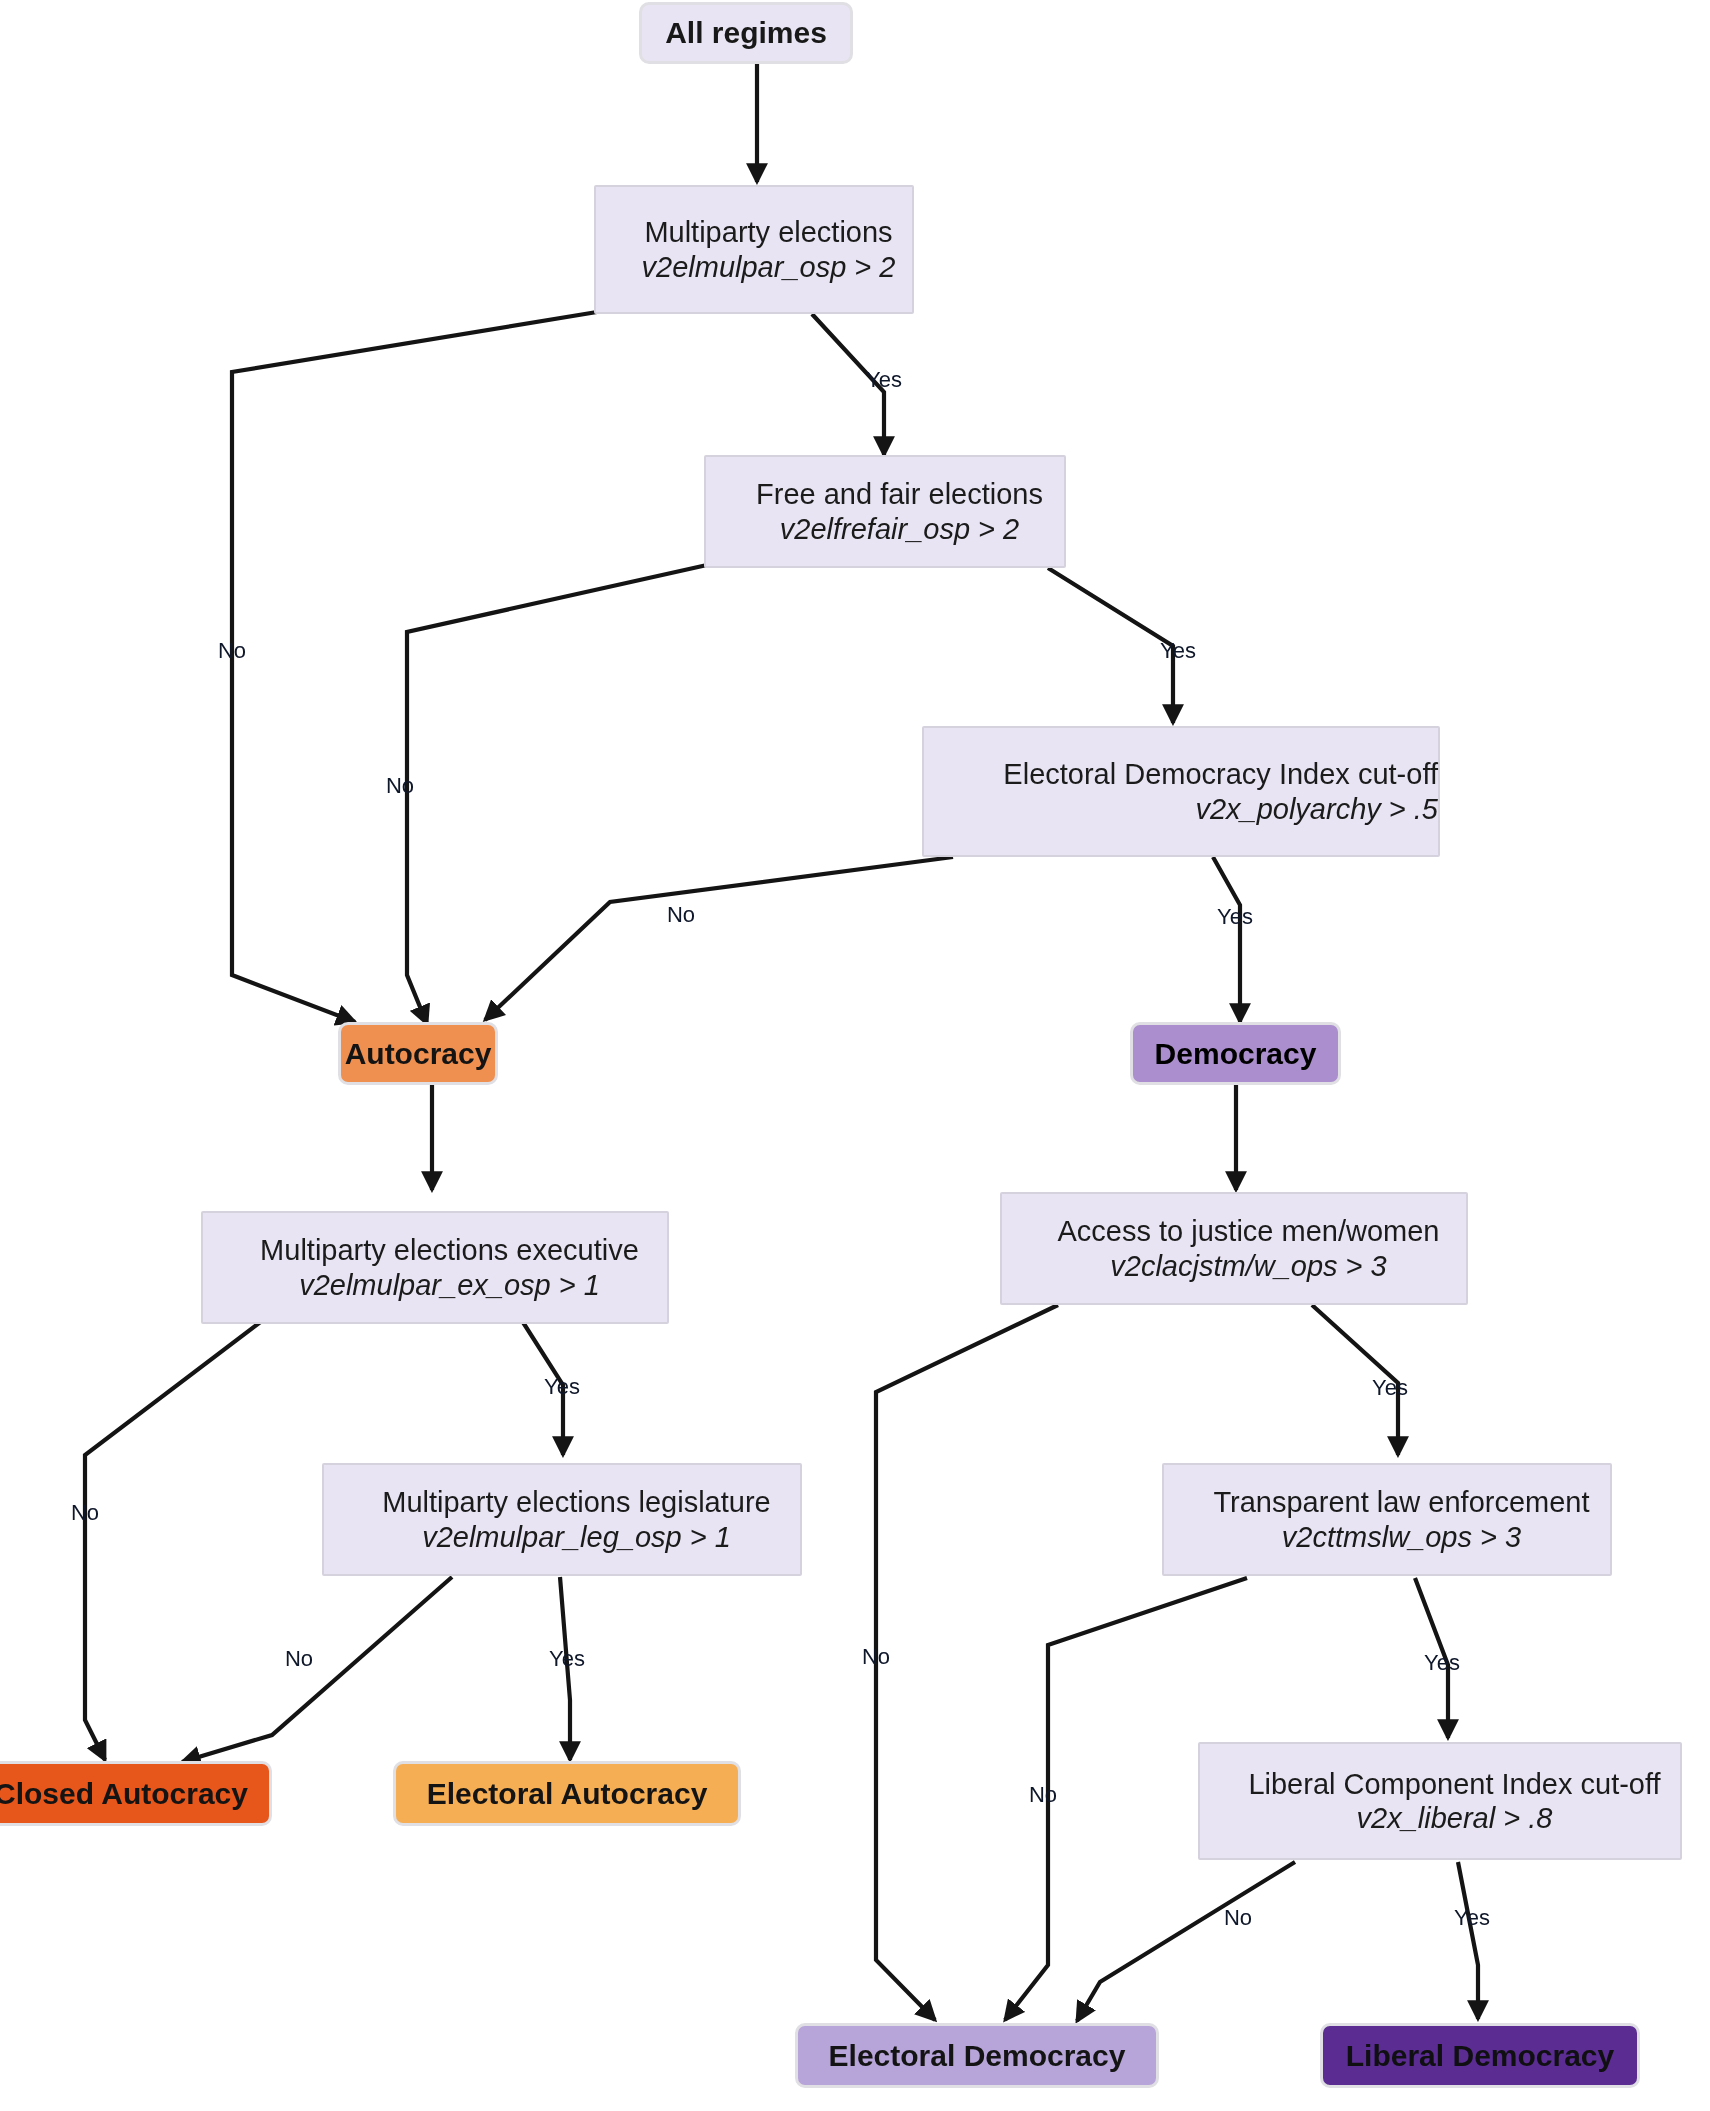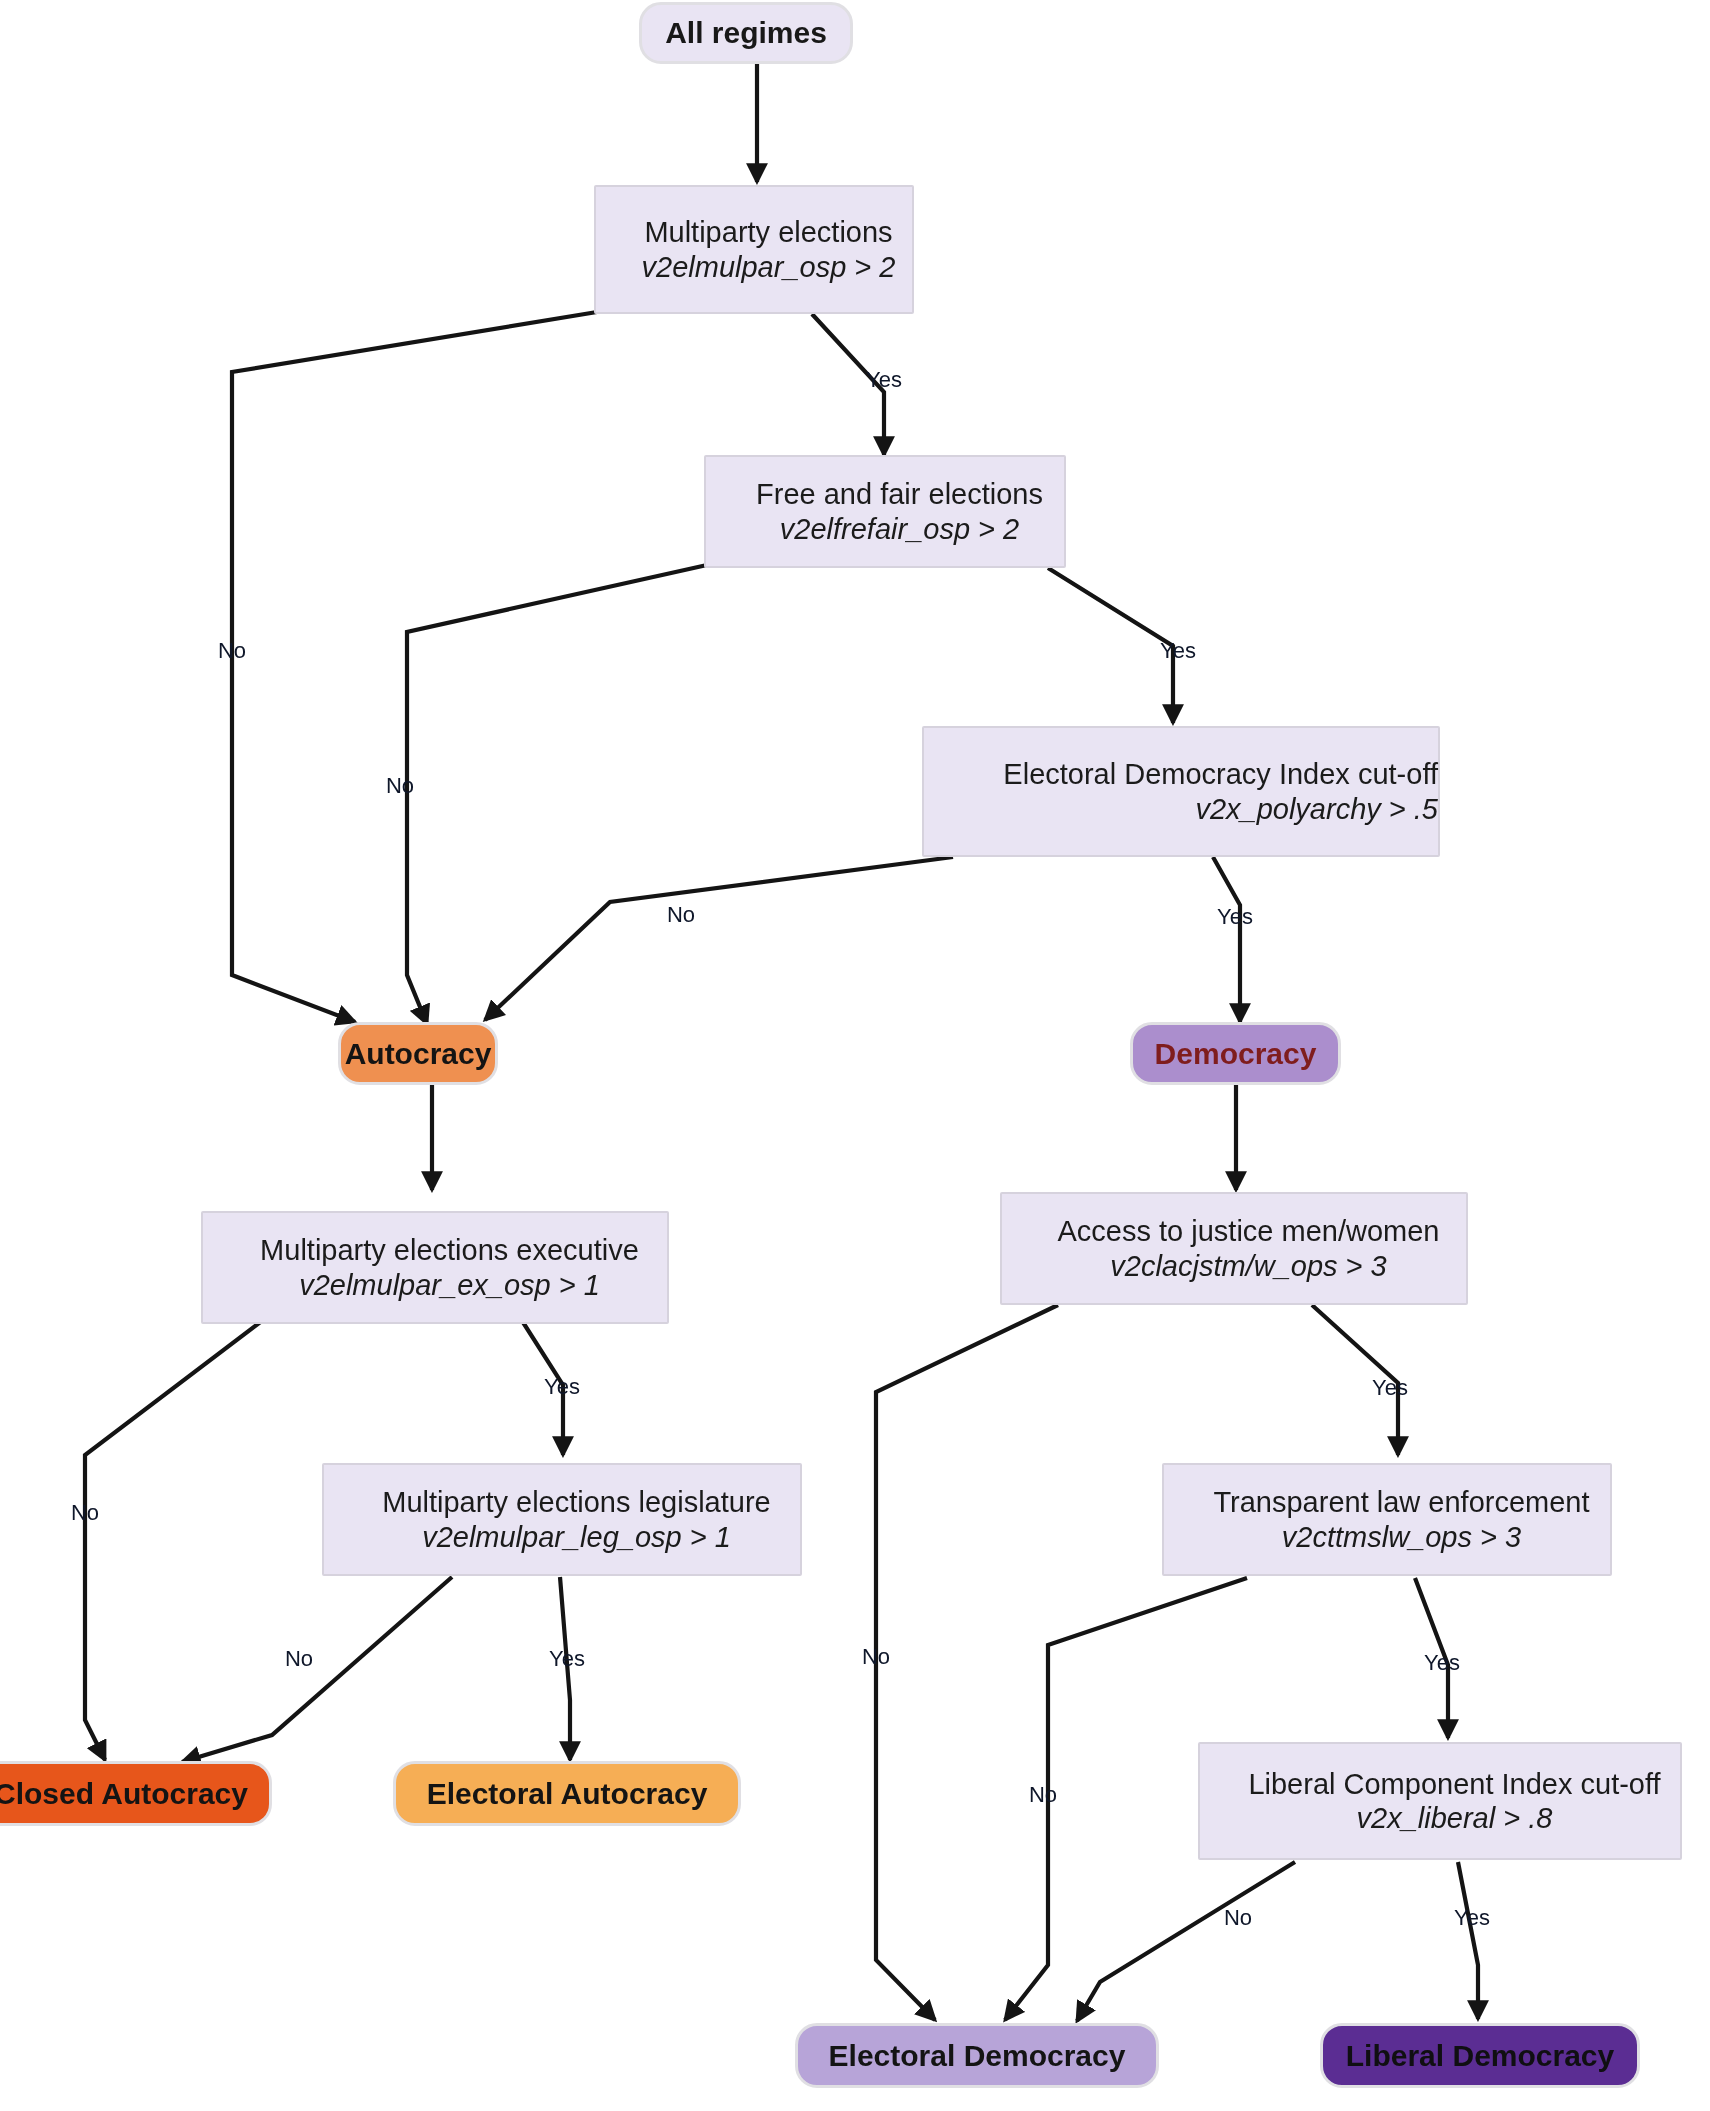--- a/index.html
+++ b/index.html
@@ -43,37 +43,37 @@
     border: 2px solid #d6d2dd;
     border-radius: 2px;
     font-size: 29px;
     padding-left: 29px;
   }
   .decision .varline {
     font-style: italic;
   }
   
   .pill {
-    border-radius: 22px;
+    border-radius: 10px;
     border: 3px solid #e0dfe3;
     font-weight: bold;
     font-size: 30px;
     white-space: nowrap;
   }
   .pill.lav {
     background: #e9e4f3;
     color: #181818;
   }
   .pill.autocracy {
     background: #ef9050;
     color: #141414;
   }
   .pill.democracy {
     background: #ab8ecd;
-    color: #7f1d1d;
+    color: #000000;
     justify-content: center;
   }
   .pill.closed-autocracy {
     background: #e7561b;
     color: #141414;
   }
   .pill.electoral-autocracy {
     background: #f6ae55;
     color: #141414;
   }

